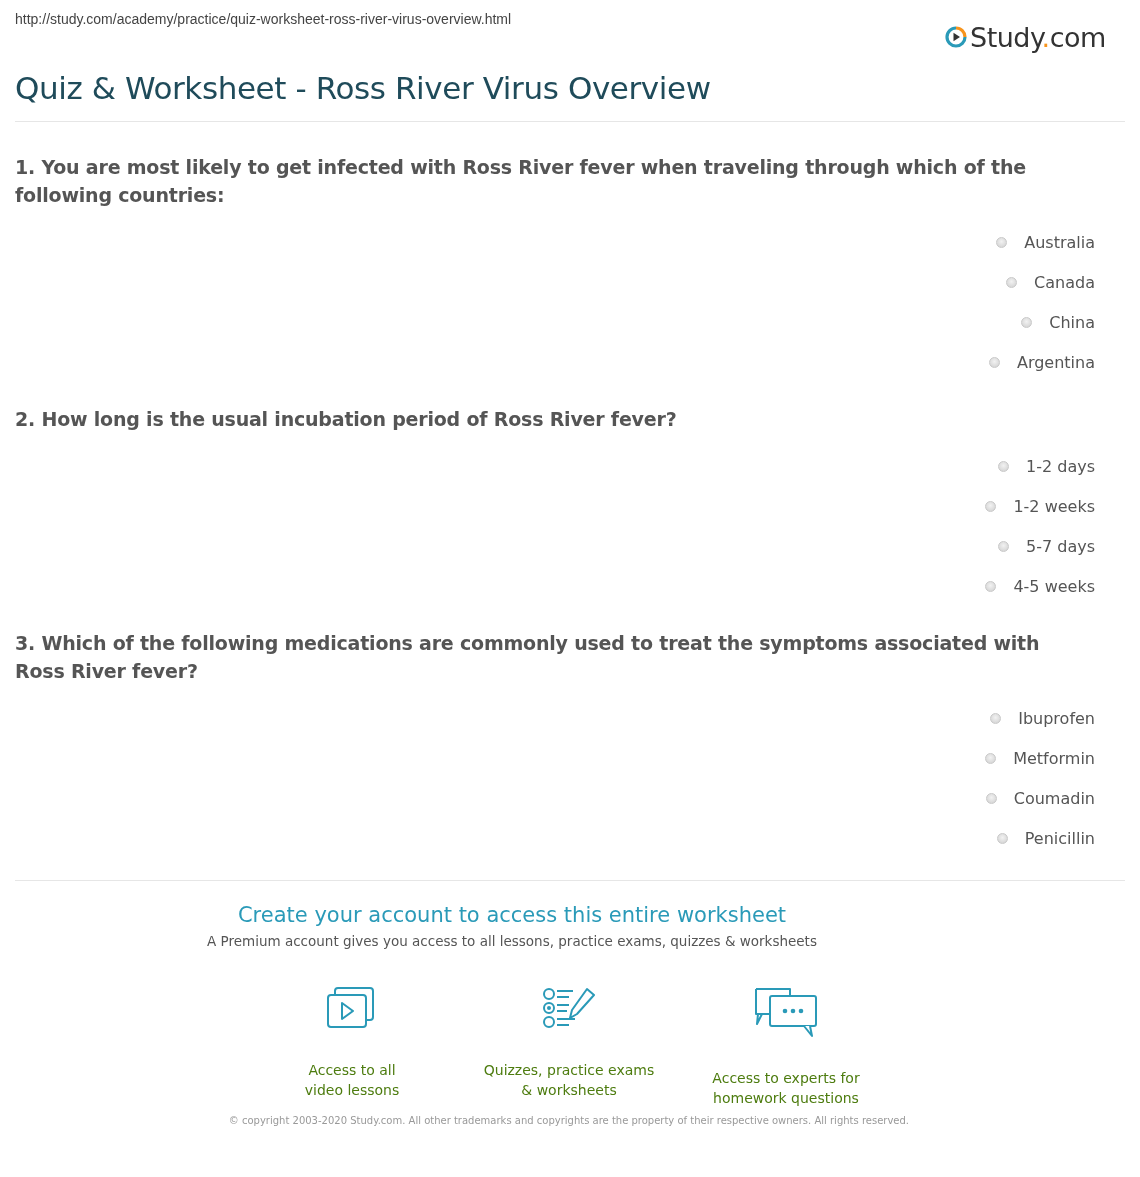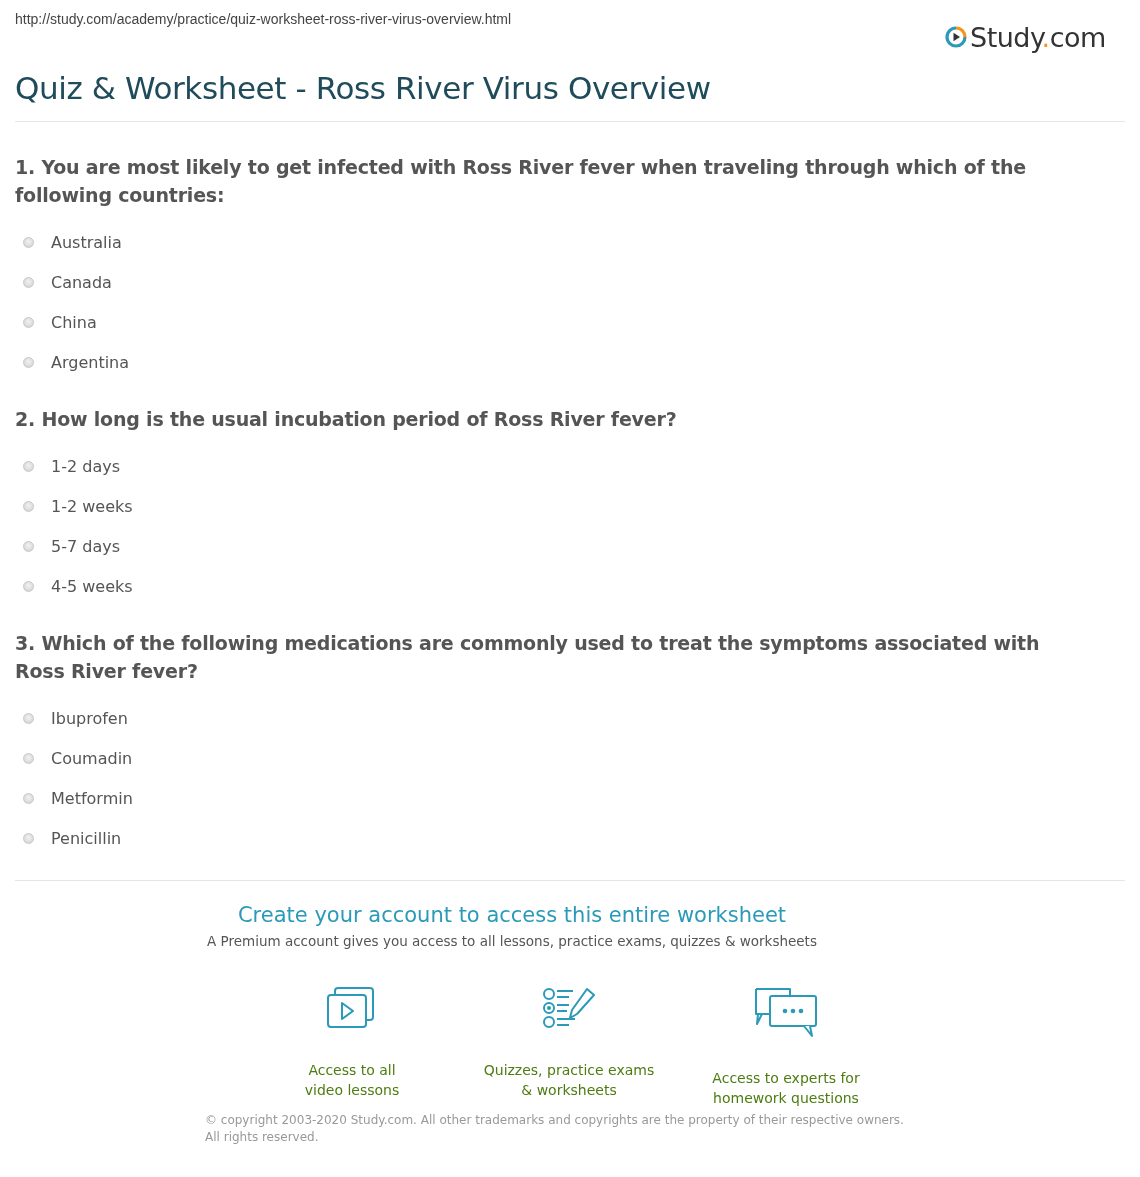--- a/index.html
+++ b/index.html
@@ -6,30 +6,30 @@
   body { width:1140px; height:1177px; position:relative; font-family:"DejaVu Sans", sans-serif; color:#4a4a4a; overflow:hidden; }
   .url { position:absolute; left:15px; top:11px; font-size:14px; color:#444; font-family:"Liberation Sans", sans-serif; }
   .logo { position:absolute; left:945px; top:20px; height:34px; display:flex; align-items:center; }
   .logo .mark { width:22px; height:22px; position:relative; margin-right:3px; }
   .logo .word { font-family:"DejaVu Sans", sans-serif; font-size:27px; color:#333; letter-spacing:-0.5px; }
   .logo .dot { color:#f7941d; }
   h1 { position:absolute; left:15px; top:70px; margin:0; font-size:31px; font-weight:normal; color:#1f4b5a; font-family:"DejaVu Sans", sans-serif; letter-spacing:-0.4px; }
   .rule { position:absolute; left:15px; right:15px; height:1px; background:#e6e6e6; }
   .q { position:absolute; left:15px; width:1080px; }
   .q .qt { font-size:19px; font-weight:bold; color:#555; line-height:28px; margin:0; letter-spacing:-0.2px; }
-  .opt { display:flex; align-items:center; height:40px; }
+  .opt { display:flex; align-items:center; height:40px;justify-content:flex-end; }
   .radio { width:9px; height:9px; border-radius:50%; background:radial-gradient(circle at 50% 40%, #f2f2f2, #cfcfcf); border:1px solid #c9c9c9; margin-left:8px; margin-right:17px; }
   .opt span.lbl { font-size:16px; color:#555; }
   .cta { position:absolute; left:0; width:1024px; text-align:center; }
   .cta-title { top:903px; font-size:21px; color:#2a9ab8; font-weight:normal; }
   .cta-sub { top:933px; font-size:13.5px; color:#555; }
   .feature { position:absolute; width:200px; text-align:center; }
   .feature svg { display:block; margin:0 auto; }
   .feature .ftxt { font-size:14px; color:#4d7c0f; line-height:20px; margin-top:30px; }
-  .copy { position:absolute; left:205px; width:710px; top:1112px; text-align:left; font-size:12px; color:#999; line-height:17px; }
+  .copy { position:absolute; left:199px; width:710px; top:1112px; text-align:right; font-size:10px; color:#999; line-height:17px; }
 </style>
 </head>
 <body>
 
 <div class="url">http://study.com/academy/practice/quiz-worksheet-ross-river-virus-overview.html</div>
 
 <div class="logo">
   <span class="mark">
     <svg width="22" height="22" viewBox="0 0 22 22">
       <path d="M11 2 A9 9 0 1 0 20 11" fill="none" stroke="#2a9ab8" stroke-width="3.2"></path>
@@ -87,25 +87,25 @@
 
 <div class="q" style="top:629px">
   <p class="qt">3. Which of the following medications are commonly used to treat the symptoms associated with Ross River fever?</p>
   <div style="height:13px"></div>
   <div class="opt">
       <span class="radio"></span>
       <span class="lbl">Ibuprofen</span>
     </div>
   <div class="opt">
       <span class="radio"></span>
-      <span class="lbl">Coumadin</span>
+      <span class="lbl">Metformin</span>
     </div>
   <div class="opt">
       <span class="radio"></span>
-      <span class="lbl">Metformin</span>
+      <span class="lbl">Coumadin</span>
     </div>
   <div class="opt">
       <span class="radio"></span>
       <span class="lbl">Penicillin</span>
     </div>
 </div>
 
 <div class="rule" style="top:880px"></div>
 
 <div class="cta cta-title">Create your account to access this entire worksheet</div>

